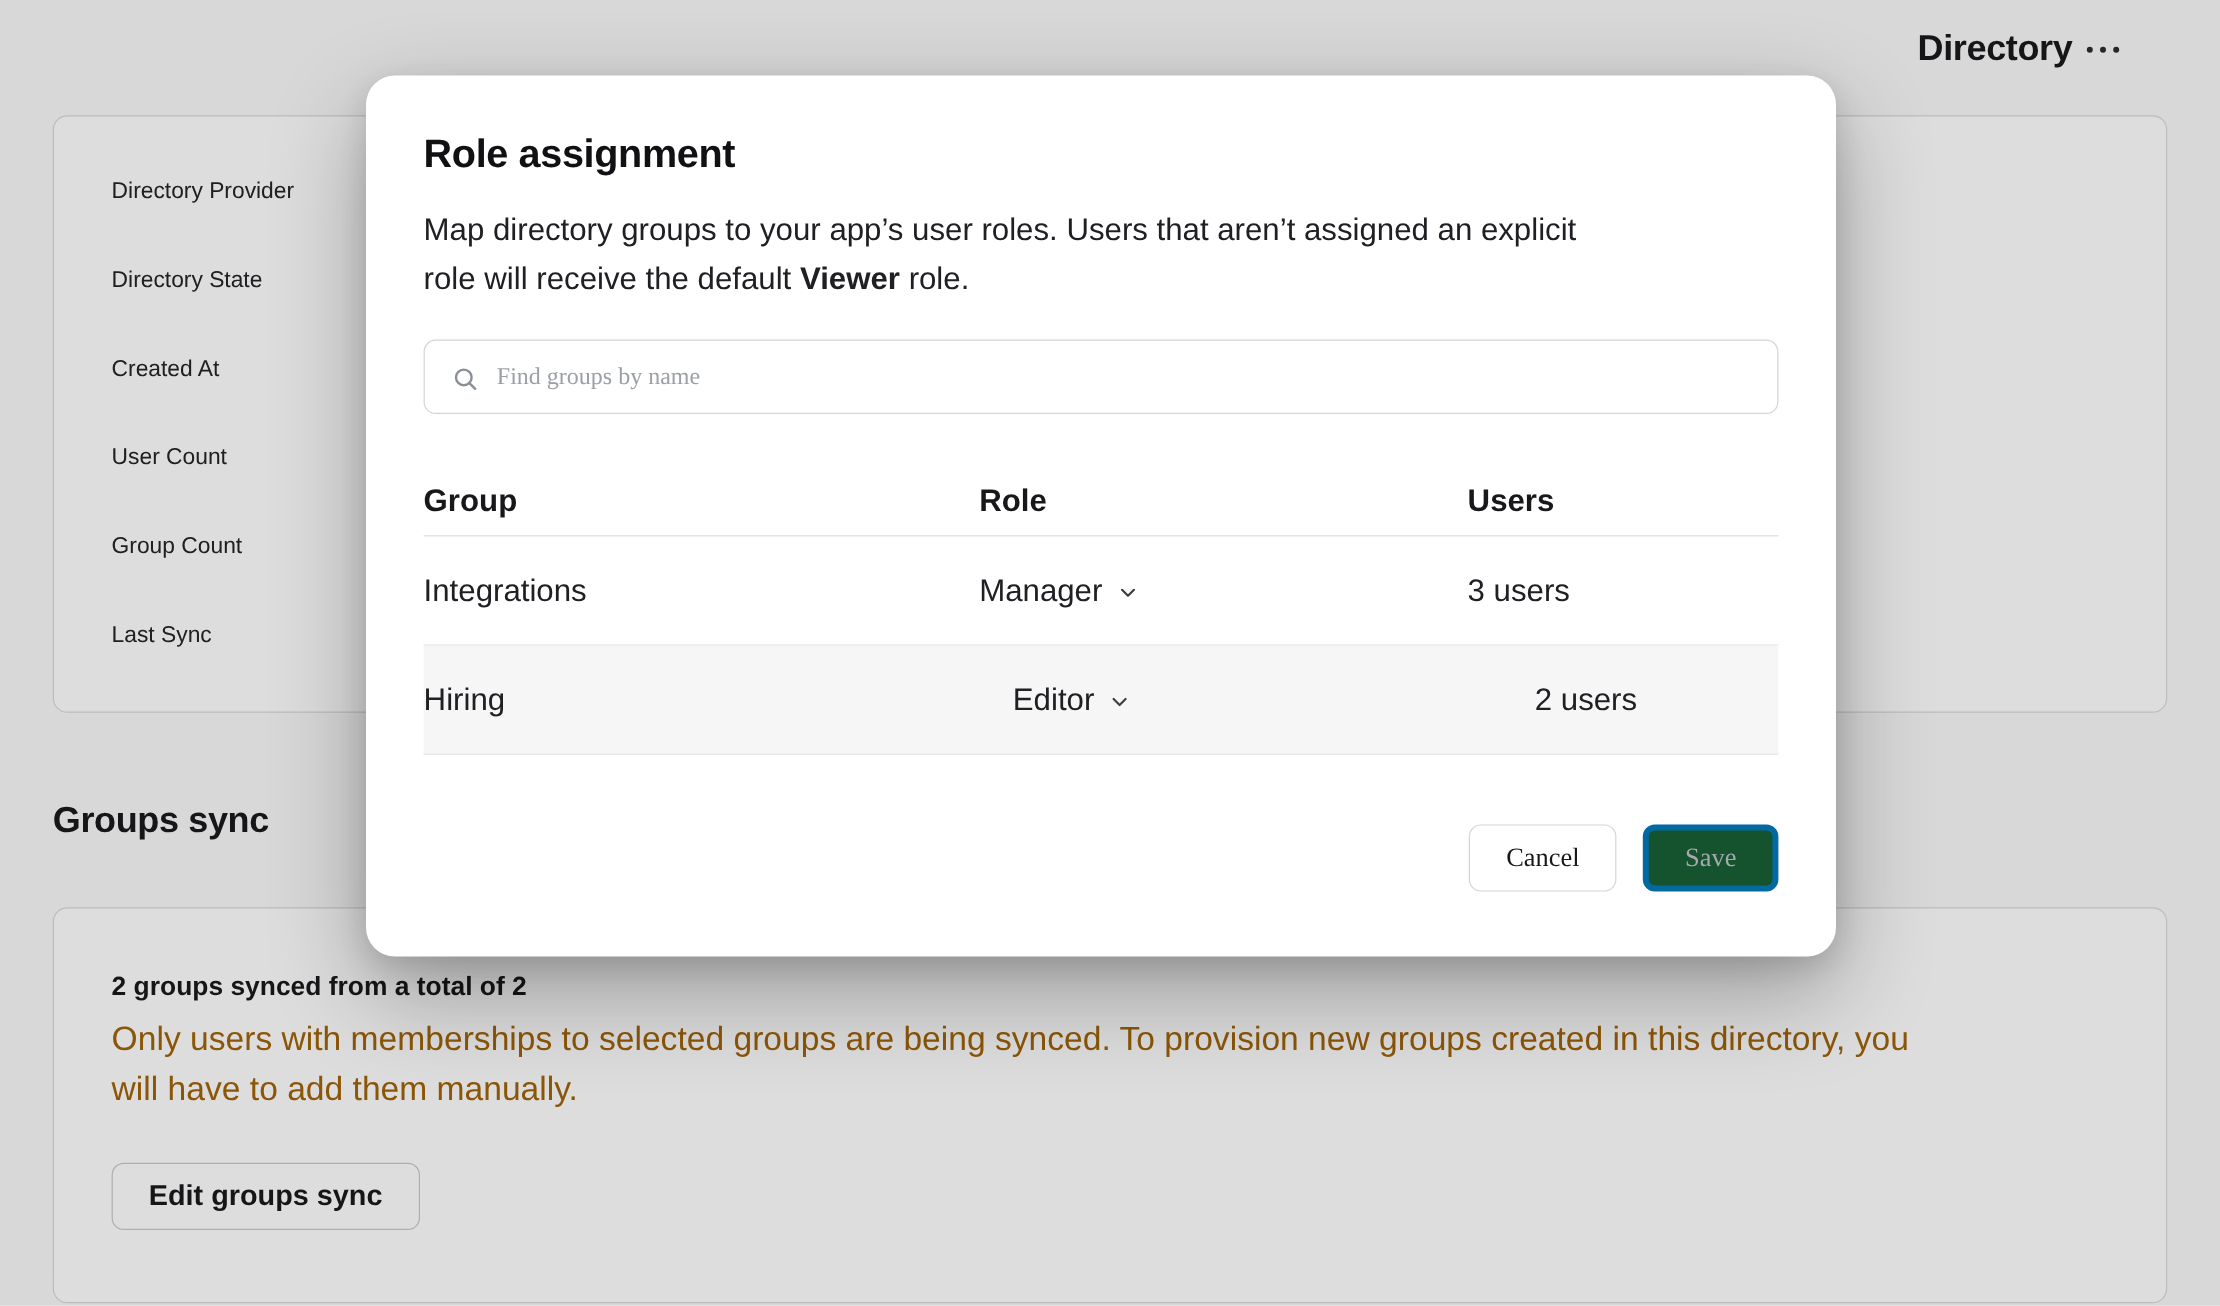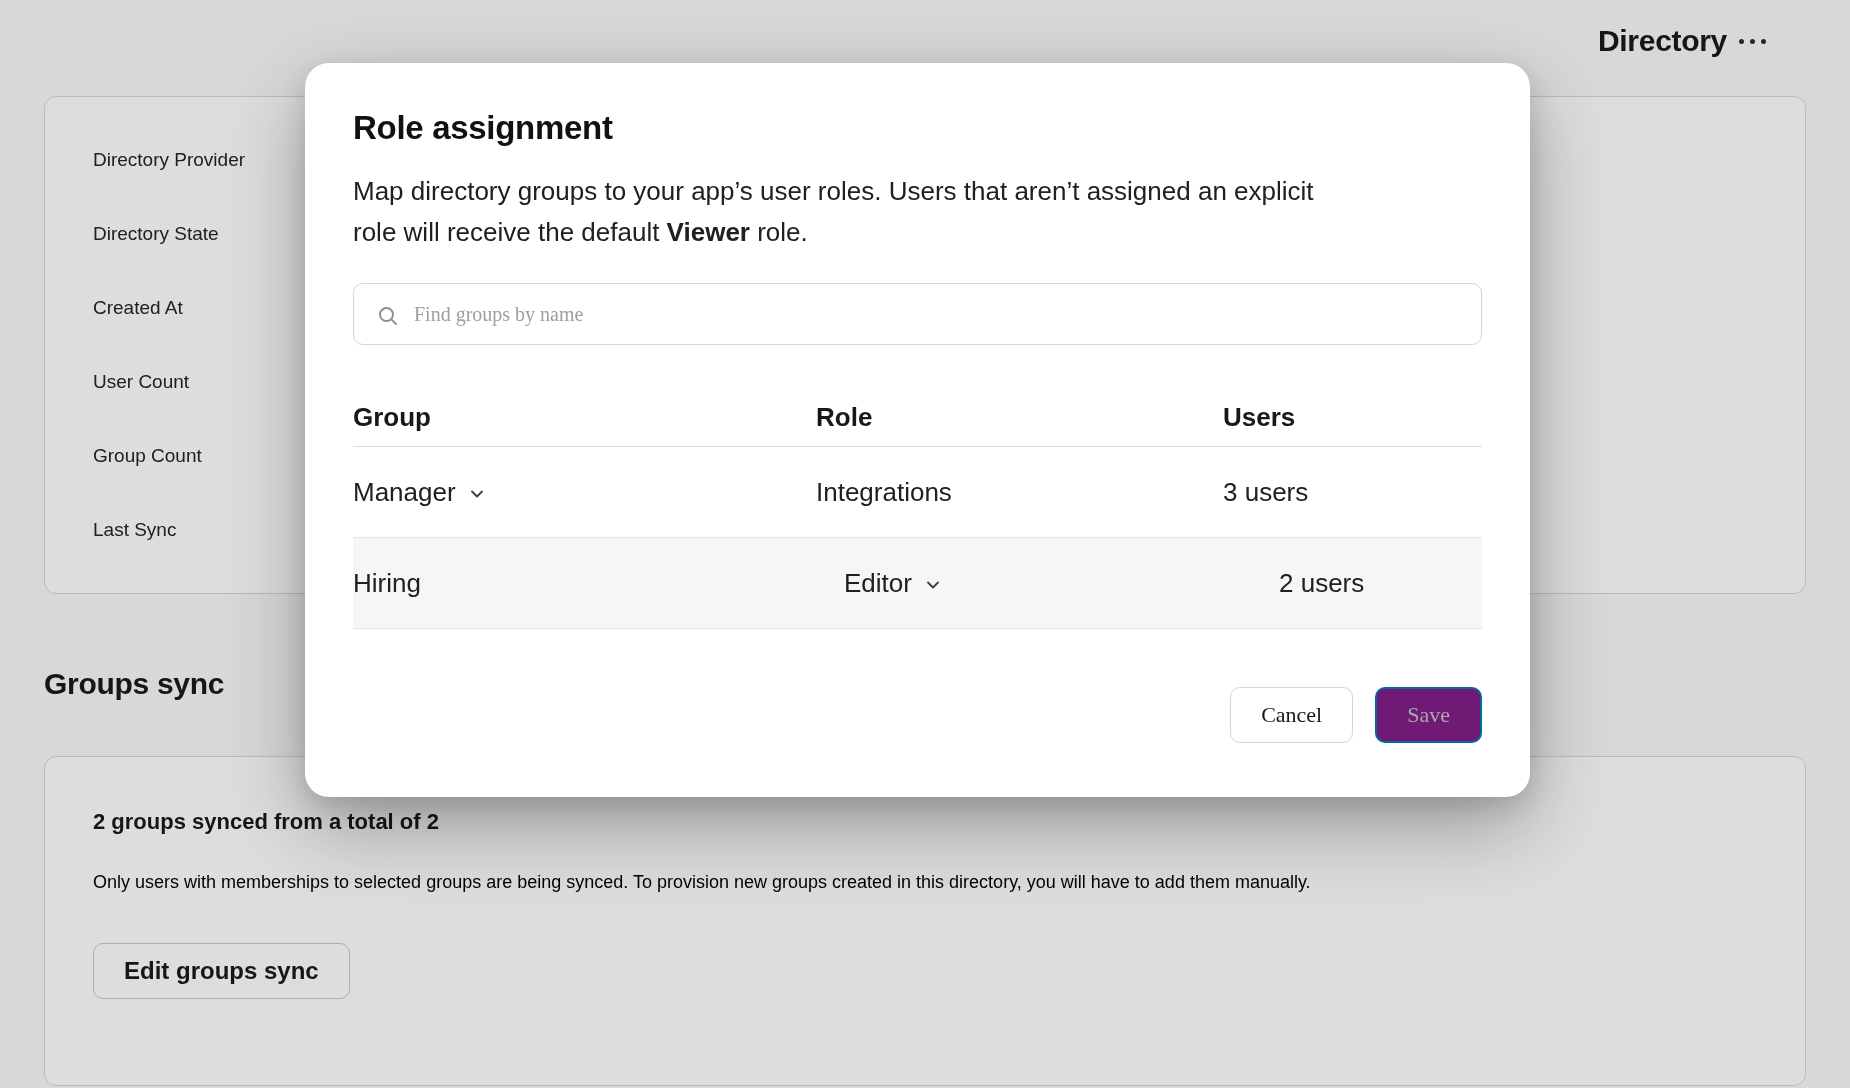--- a/index.html
+++ b/index.html
@@ -28,21 +28,21 @@
     background: #ffffff; border: 1px solid #d9d9de; border-radius: 12px;
   }
   .directory-card { margin-top: 34px; padding: 26px 0; }
   .dir-row { height: 74px; display: flex; align-items: center; padding: 0 48px; }
   .dir-label { font-size: 19px; color: #232327; }
 
   .section-heading { margin-top: 70px; font-size: 30px; font-weight: 700; line-height: 40px; letter-spacing: -0.3px; }
 
   .groups-card { margin-top: 52px; padding: 50px 48px 44px; height: 330px; }
   .groups-summary { font-size: 22px; font-weight: 700; line-height: 30px; }
-  .groups-desc { margin-top: 24px; font-size: 18px; line-height: 42px; color: #000000; max-width: 1530px; }
+  .groups-desc { margin-top: 8px; font-size: 28px; line-height: 42px; color: #a16207; max-width: 1530px; }
   .edit-groups-btn {
     margin-top: 40px; height: 56px; padding: 0 30px;
     background: #ffffff; border: 1px solid #c9c9ce; border-radius: 10px;
     font-family: inherit; font-size: 24px; font-weight: 600; color: #18181b; cursor: pointer;
   }
 
   
   .overlay { position: absolute; inset: 0; background: rgba(12,12,14,0.14); }
 
   .modal {
@@ -75,21 +75,21 @@
   .trow.alt { background: #f6f6f7; gap: 28px; }
   .role-trigger {
     display: inline-flex; align-items: center; gap: 11px; cursor: pointer;
     background: none; border: none; font-family: inherit; font-size: 26px; color: #202024; padding: 0;
   }
   .chevron { display: inline-flex; margin-top: 3px; }
 
   .modal-footer { margin-top: 58px; display: flex; justify-content: flex-end; gap: 22px; }
   .btn { height: 56px; border-radius: 10px; font-family: Liberation Serif, serif; font-size: 22px; cursor: pointer; }
   .btn-cancel { background: #ffffff; border: 1px solid #d4d4d9; color: #18181b; padding: 0 30px; font-weight: 500; }
-  .btn-save { background: #701a75; border: 2px solid #0369a1; color: #a8a8b0; padding: 0 30px; font-weight: 500; cursor: default; }
+  .btn-save { background: #14532d; border: 5px solid #0369a1; color: #a8a8b0; padding: 0 30px; font-weight: 500; cursor: default; }
 </style>
 </head>
 <body>
 
 <div class="page">
 
   <div class="page-header">
     <h1 class="page-title">Directory</h1>
     <div class="menu-btn">
       <span style="display:flex;gap:6px;">
@@ -151,31 +151,31 @@
 
   <div class="table">
 
     <div class="grid-row thead">
       <div class="th">Group</div>
       <div class="th">Role</div>
       <div class="th">Users</div>
     </div>
 
     <div class="grid-row trow">
+      <div>Integrations</div>
       <div>
         <button class="role-trigger">
           <span>Manager</span>
           <span class="chevron">
             <svg width="20" height="20" viewBox="0 0 20 20" fill="none">
               <path d="M5 7.5l5 5 5-5" stroke="#3c3c41" stroke-width="1.8" stroke-linecap="round" stroke-linejoin="round"></path>
             </svg>
           </span>
         </button>
       </div>
-      <div>Integrations</div>
       <div>3 users</div>
     </div>
 
     <div class="grid-row trow alt">
       <div>Hiring</div>
       <div>
         <button class="role-trigger">
           <span>Editor</span>
           <span class="chevron">
             <svg width="20" height="20" viewBox="0 0 20 20" fill="none">

